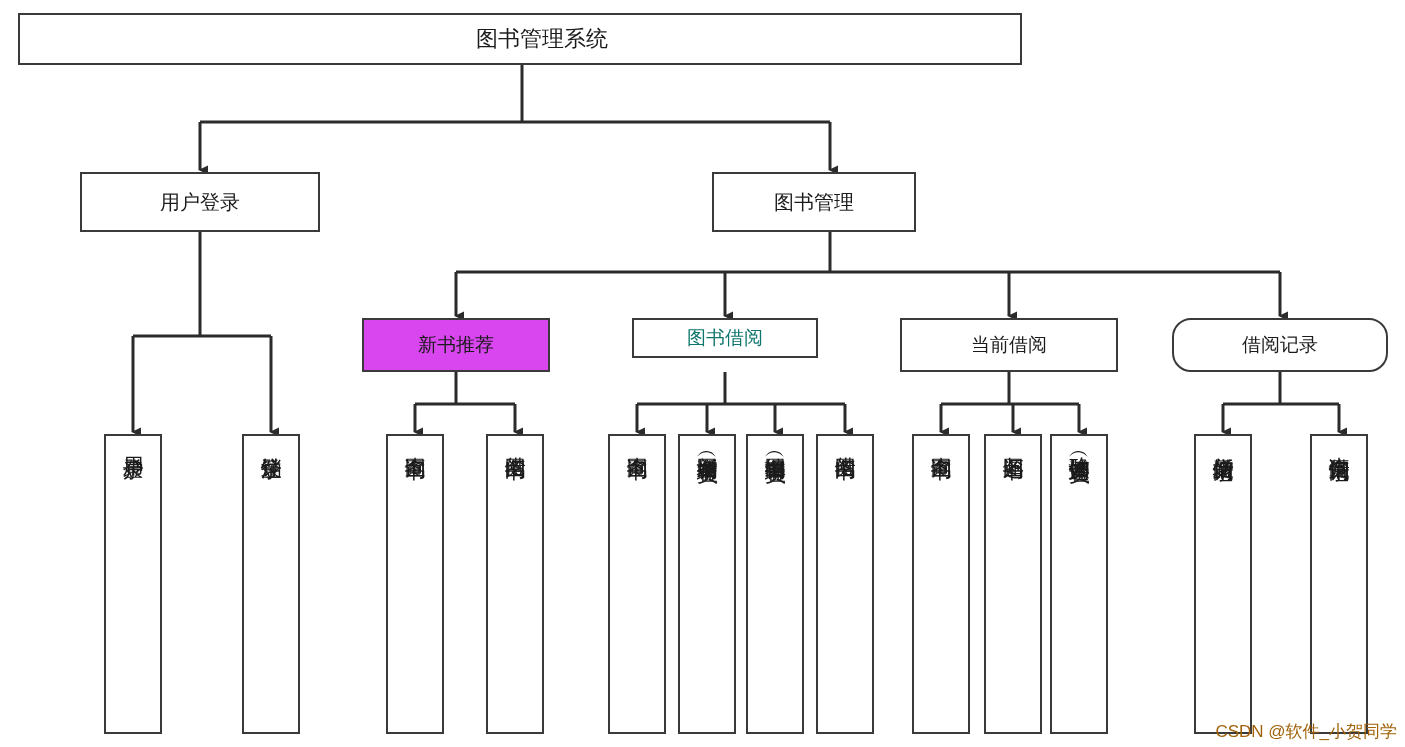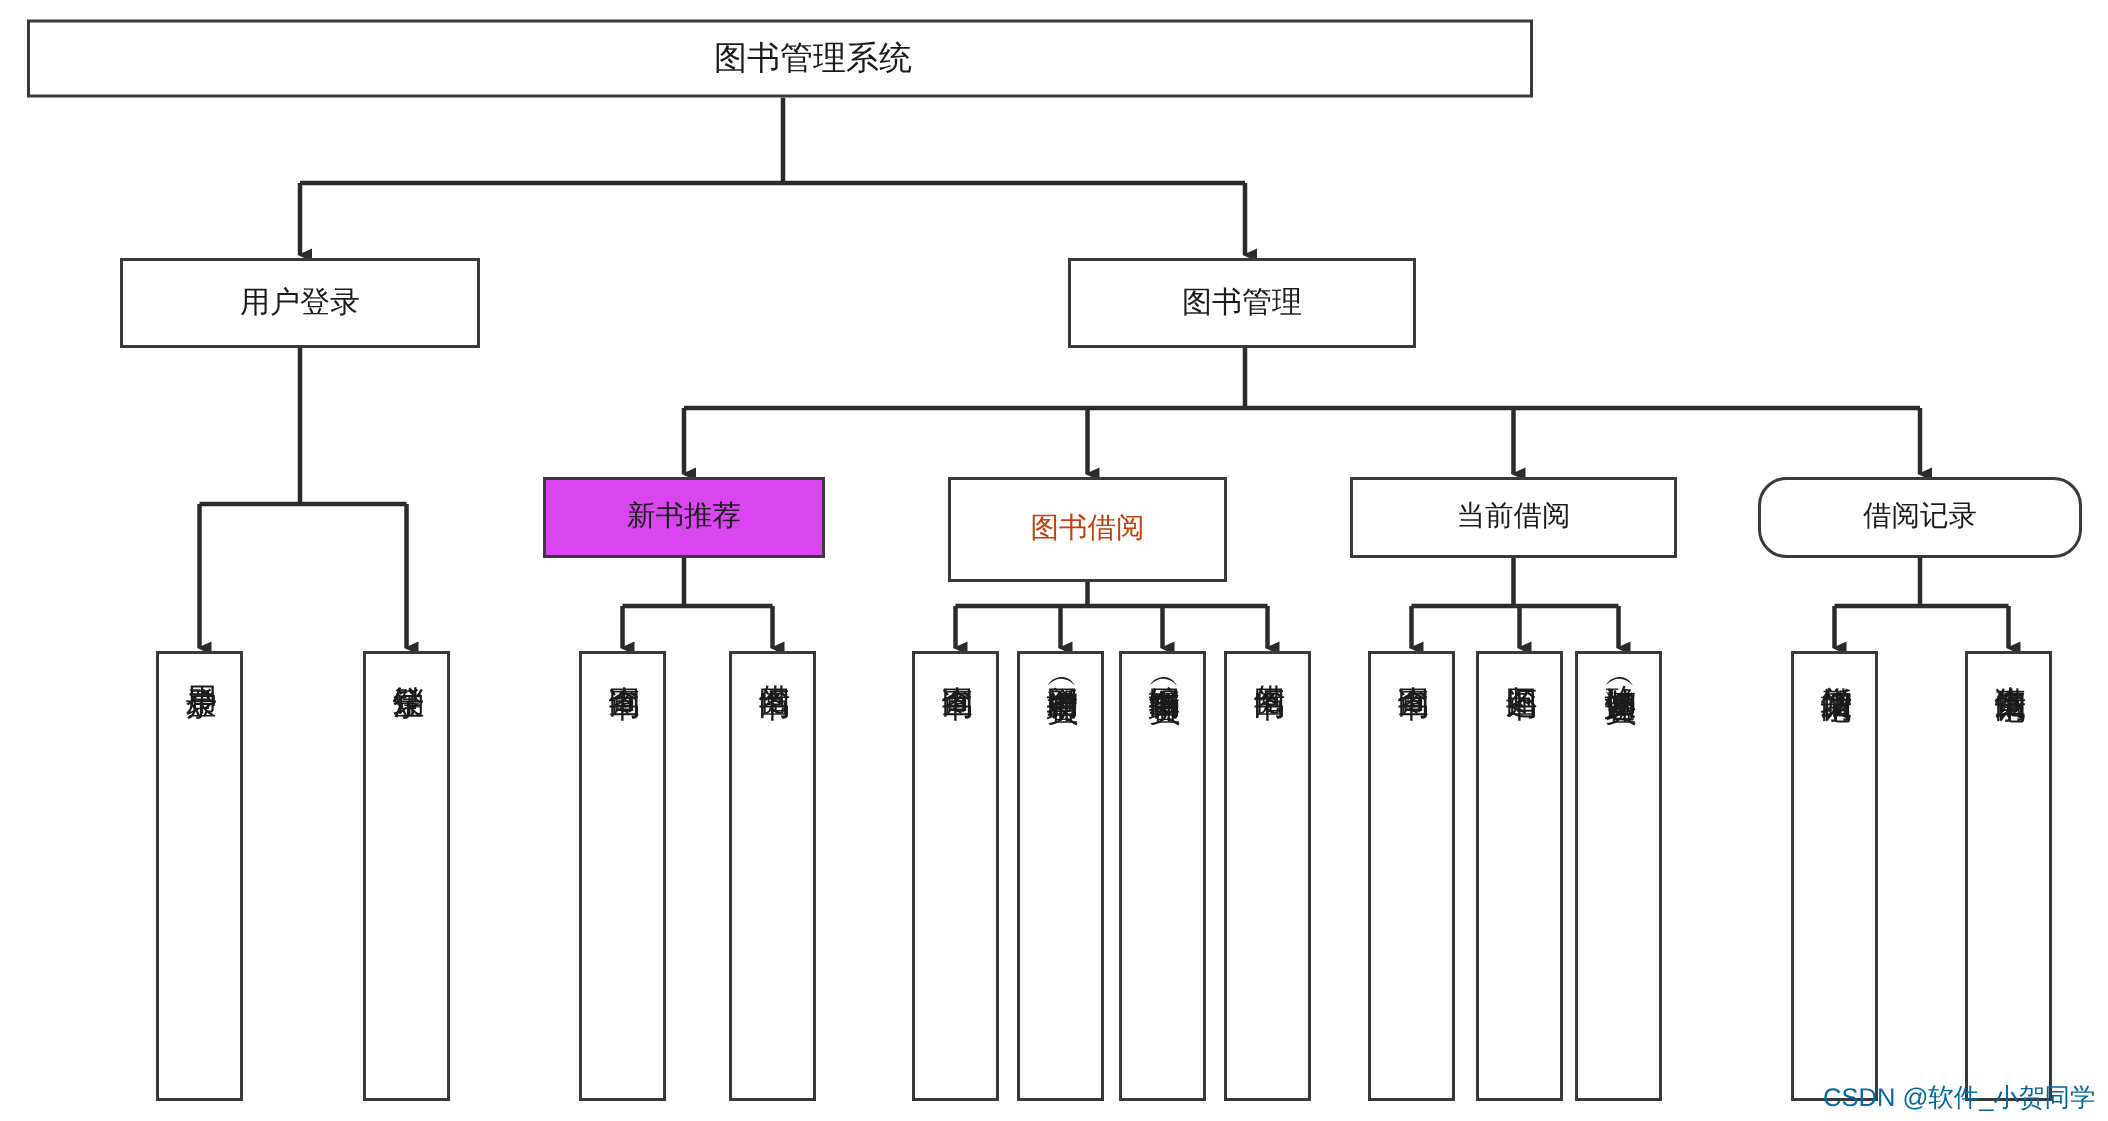--- a/index.html
+++ b/index.html
@@ -25,21 +25,21 @@
     align-items:flex-start;justify-content:center;padding-top:4px;
     font-size:21px;
   }
   .node-label-v{
     writing-mode:vertical-rl;text-orientation:upright;
     line-height:1.08;letter-spacing:1px;
     text-align:center;display:block;
   }
   #watermark{
     position:absolute;right:8px;bottom:4px;
-    font-size:17px;color:#0369a1;white-space:nowrap;
+    font-size:17px;color:#a16207;white-space:nowrap;
     font-family:"Liberation Sans","DejaVu Sans",sans-serif;
     margin-left:46px;
   }
 </style>
 </head>
 <body>
 
 <svg id="canvas" viewBox="0 0 1405 747" xmlns="http://www.w3.org/2000/svg">
   <defs>
     <marker id="arrowhead" markerWidth="10" markerHeight="10" refX="5" refY="8" orient="auto" markerUnits="userSpaceOnUse">
@@ -83,27 +83,27 @@
     </g>
 </svg>
 
 <div id="nodes-layer">
     <div class="node-box lvl0" style="left: 18px; top: 13px; width: 1004px; height: 52px; border-color: rgb(58, 58, 58); background: rgb(255, 255, 255); color: rgb(27, 27, 27); padding-left: 44px;">
       <span class="node-label-h">图书管理系统</span>
     </div>
     <div class="node-box lvl1" style="left: 80px; top: 172px; width: 240px; height: 60px; border-color: rgb(58, 58, 58); background: rgb(255, 255, 255); color: rgb(27, 27, 27);">
       <span class="node-label-h">用户登录</span>
     </div>
-    <div class="node-box lvl1" style="left: 712px; top: 172px; width: 232px; height: 60px; border-color: rgb(58, 58, 58); background: rgb(255, 255, 255); color: rgb(27, 27, 27);">
+    <div class="node-box lvl1" style="left: 712px; top: 172px; width: 204px; height: 60px; border-color: rgb(58, 58, 58); background: rgb(255, 255, 255); color: rgb(27, 27, 27);">
       <span class="node-label-h">图书管理</span>
     </div>
     <div class="node-box lvl2" style="left: 362px; top: 318px; width: 188px; height: 54px; border-color: rgb(58, 58, 58); background: #d946ef; color: rgb(27, 27, 27);">
       <span class="node-label-h">新书推荐</span>
     </div>
-    <div class="node-box lvl2" style="left: 632px; top: 318px; width: 186px; height: 70px; border-color: rgb(58, 58, 58); background: rgb(255, 255, 255); color: #c2410c;">
+    <div class="node-box lvl2" style="left: 632px; top: 318px; width: 186px; height: 40px; border-color: rgb(58, 58, 58); background: rgb(255, 255, 255); color: #0f766e;">
       <span class="node-label-h">图书借阅</span>
     </div>
     <div class="node-box lvl2" style="left: 900px; top: 318px; width: 218px; height: 54px; border-color: rgb(58, 58, 58); background: rgb(255, 255, 255); color: rgb(27, 27, 27);">
       <span class="node-label-h">当前借阅</span>
     </div>
     <div class="node-box lvl2" style="left: 1172px; top: 318px; width: 216px; height: 54px; border-color: rgb(58, 58, 58); background: rgb(255, 255, 255); color: rgb(27, 27, 27); border-radius: 19px;">
       <span class="node-label-h">借阅记录</span>
     </div>
     <div class="node-box leaf" style="left: 104px; top: 434px; width: 58px; height: 300px; border-color: rgb(58, 58, 58); background: rgb(255, 255, 255); color: rgb(27, 27, 27);">
       <span class="node-label-v">用户登录</span>

